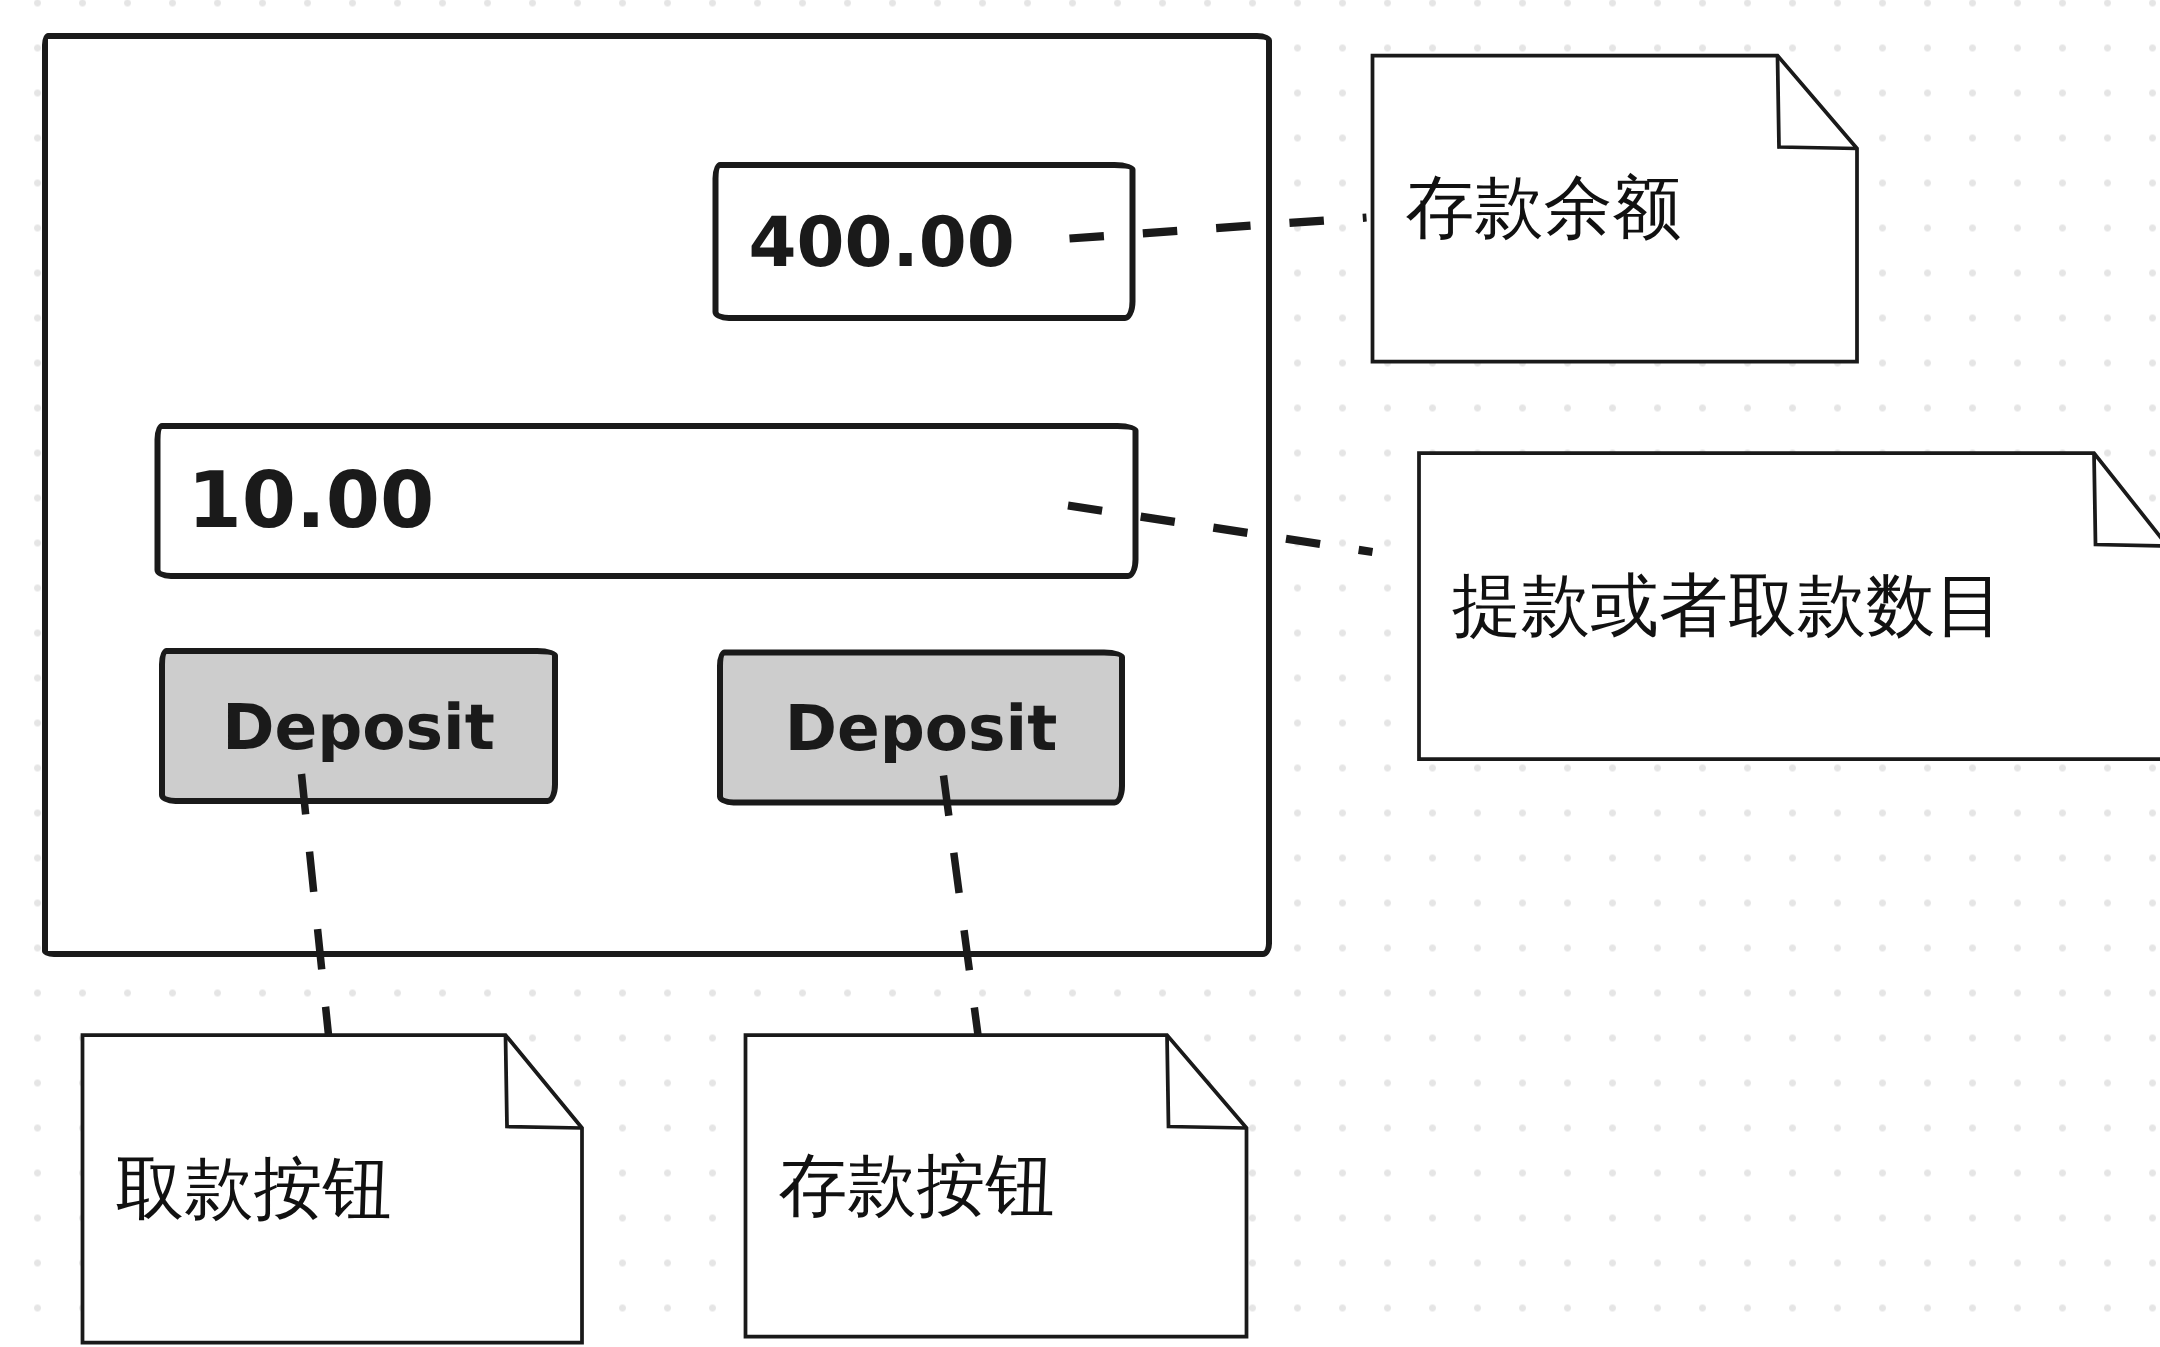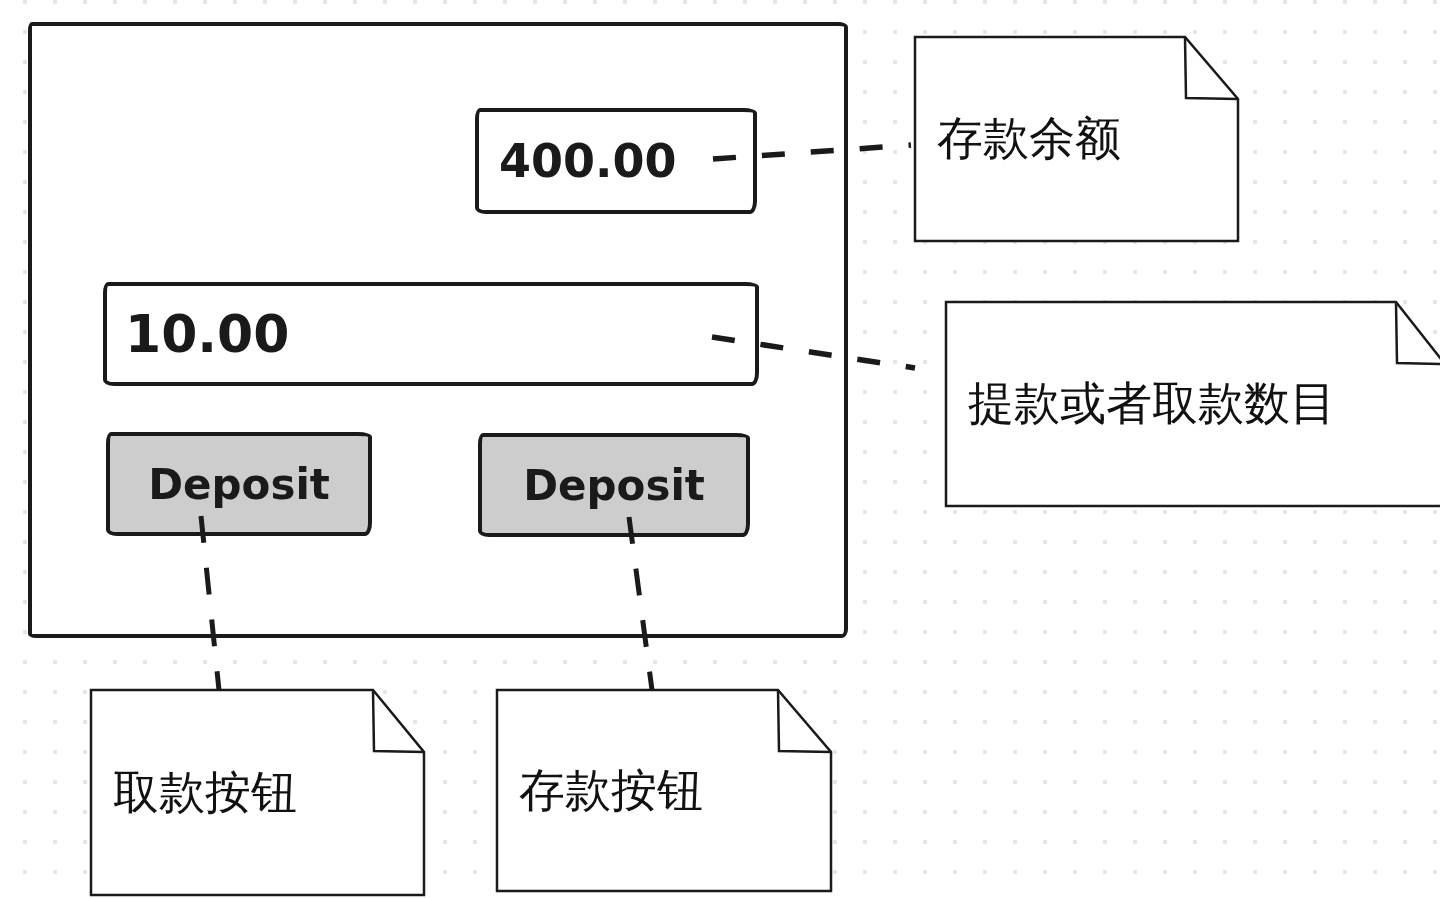--- a/index.html
+++ b/index.html
@@ -63,21 +63,21 @@
   .note .note-text{
     position:absolute;left:0;top:0;right:60px;bottom:0;
     display:flex;align-items:center;
     padding-left:24px;
     font-family:Liberation Serif, serif;
     font-size:46px;color:#111;
     white-space:nowrap;
   }
   .note-balance{left:913px;top:35px;width:327px;height:208px;}
   .note-amount{left:917px;top:300px;width:503px;height:208px;margin-left:27px;}
-  .note-withdraw{left:53px;top:688px;width:337px;height:209px;margin-left:36px;}
+  .note-withdraw{left:53px;top:688px;width:337px;height:209px;}
   .note-deposit{left:495px;top:688px;width:338px;height:205px;padding-left:14px;}
 
   #connectors{position:absolute;left:0;top:0;pointer-events:none;}
   #connectors line{stroke:var(--ink);}
   .dash-h{stroke-width:5.5;stroke-dasharray:23 26;}
   .dash-v{stroke-width:5;stroke-dasharray:27 25;}
 </style>
 </head>
 <body>
 

